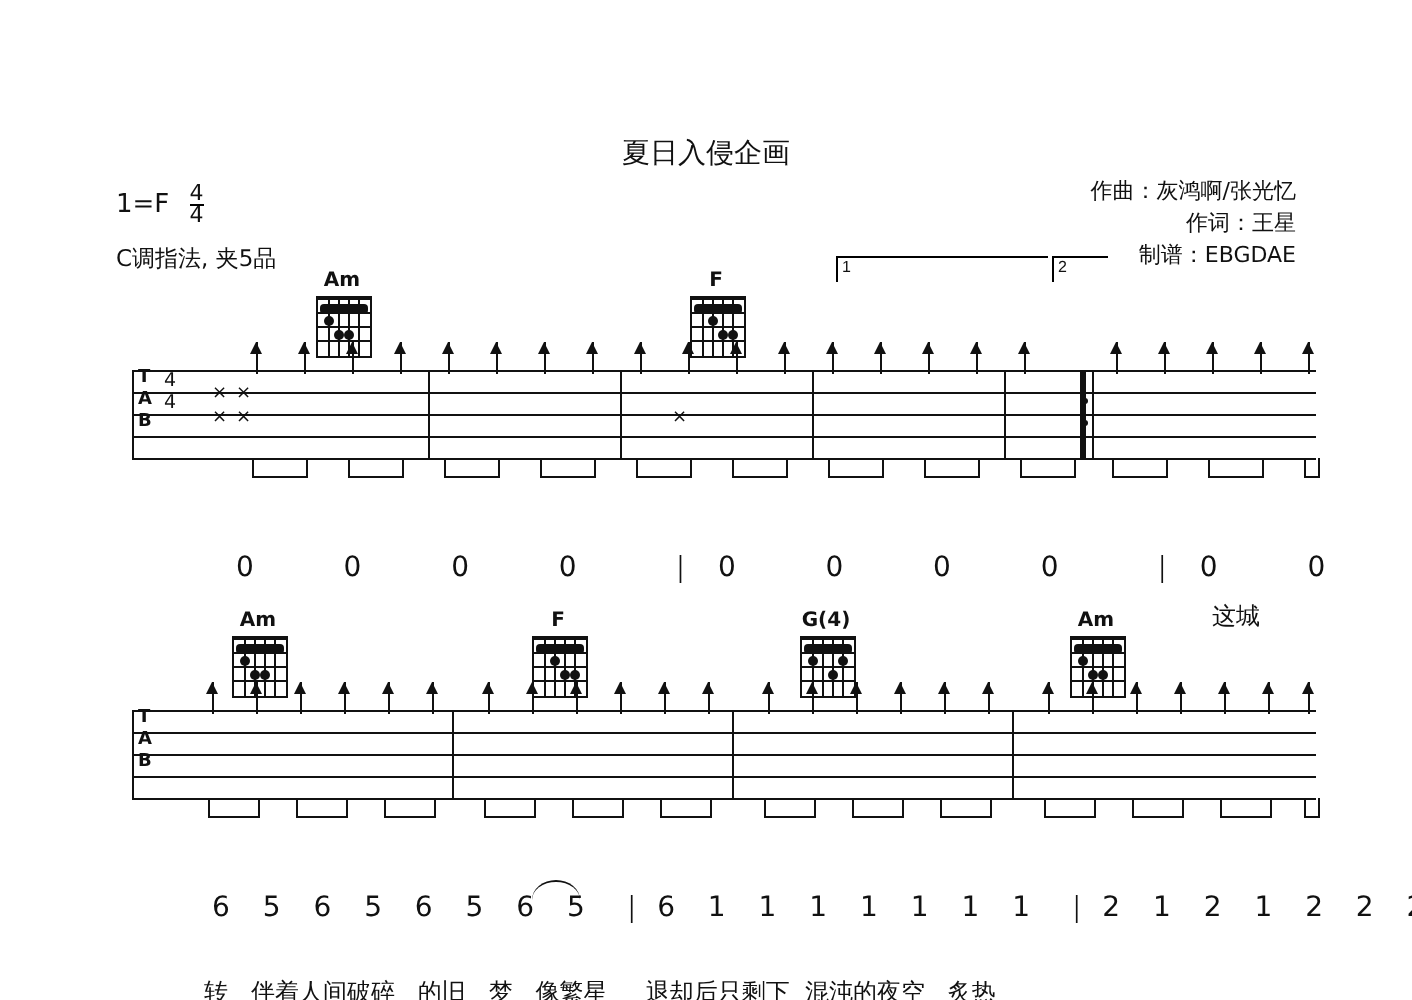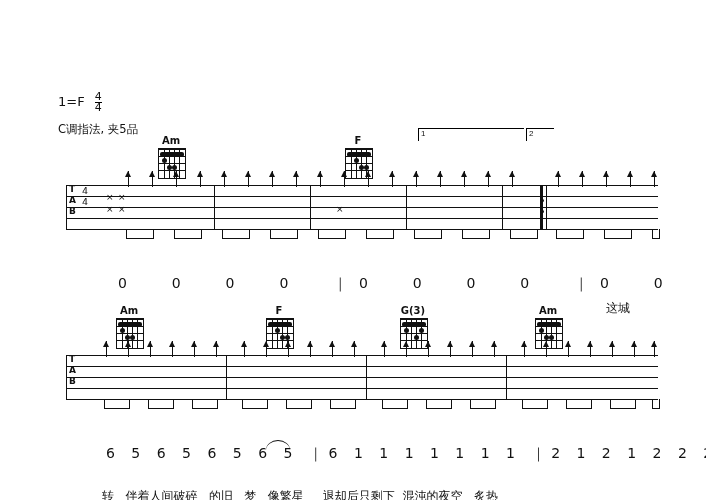--- a/index.html
+++ b/index.html
@@ -96,30 +96,36 @@
   
   .numrow{position:absolute;font-size:14px;letter-spacing:0;font-family:"DejaVu Sans", sans-serif;white-space:pre;}
   .lyricrow{position:absolute;font-size:12px;font-family:"DejaVu Sans", sans-serif;white-space:pre;}
   .tie{position:absolute;width:24px;height:9px;border-top:1.4px solid #111;border-radius:50%/100% 100% 0 0;}
 </style>
 </head>
 <body>
 
 <div class="sheet">
 
+  <div class="subtitle">夏日入侵企画</div>
 
   <div class="keyline">
     <span>1=</span><span>F</span>
     <span class="frac">
       <span class="num">4</span>
       <span class="den">4</span>
     </span>
   </div>
   <div class="capo">C调指法, 夹5品</div>
 
+  <div class="credits">
+    <div>作曲：灰鸿啊/张光忆</div>
+    <div>作词：王星</div>
+    <div>制谱：EBGDAE</div>
+  </div>
 
   <div class="endings">
     <div class="ending e1">
         <span>1</span>
       </div>
     <div class="ending e2">
         <span>2</span>
       </div>
   </div>
 
@@ -267,21 +273,21 @@
           <div class="h" style="top:13px;"></div>
         <div class="h" style="top:20px;"></div>
         <div class="bar" style="left:1px;top:2px;width:24px;"></div>
         <div class="dotf" style="left:8px;top:8px;"></div>
         <div class="dotf" style="left:13px;top:15px;"></div>
         <div class="dotf" style="left:18px;top:15px;"></div>
       </div>
     </div>
 
     <div class="chord" style="left:330px;top:-12px;">
-      <div class="cname">G(3)</div>
+      <div class="cname">G(4)</div>
       <div class="grid">
         <div class="v" style="left:5px;"></div>
           <div class="v" style="left:10px;"></div>
         <div class="v" style="left:15px;"></div>
           <div class="v" style="left:20px;"></div>
         <div class="h" style="top:6px;"></div>
           <div class="h" style="top:13px;"></div>
         <div class="h" style="top:20px;"></div>
         <div class="bar" style="left:1px;top:2px;width:24px;"></div>
         <div class="dotf" style="left:3px;top:8px;"></div>

